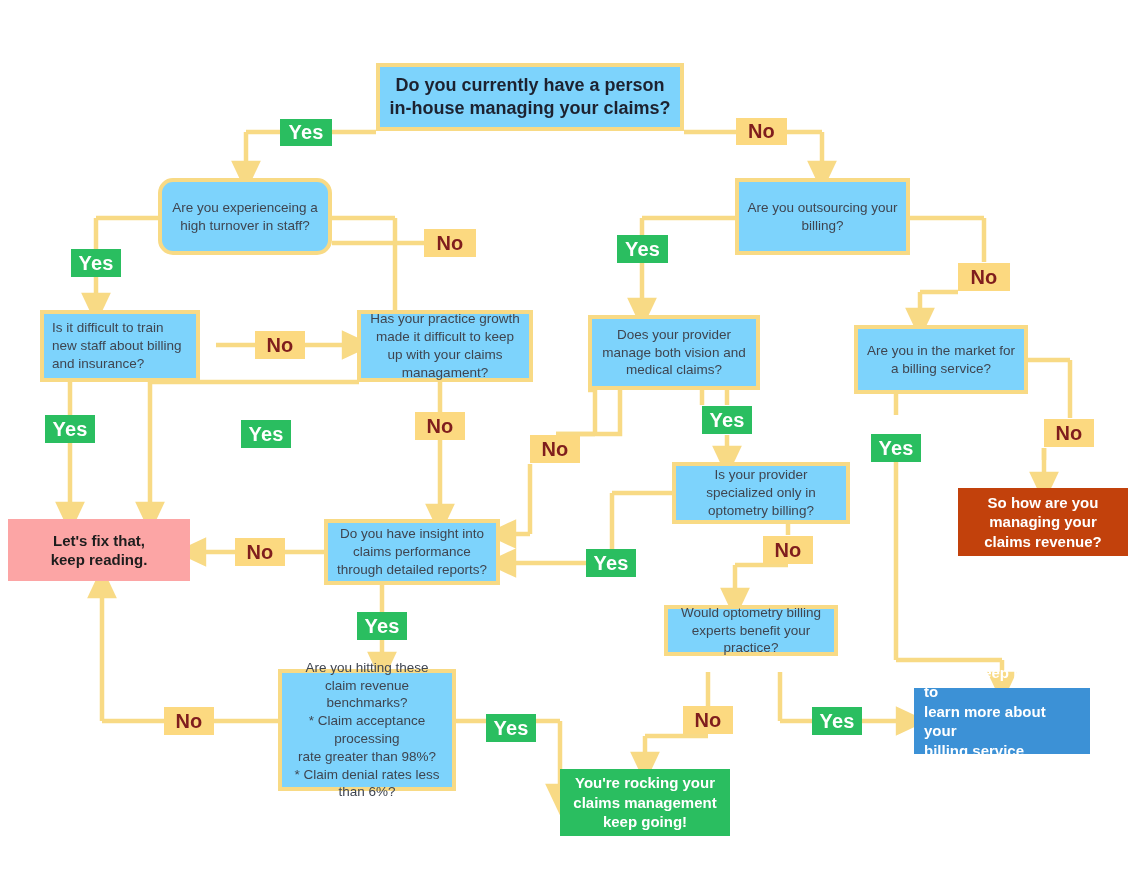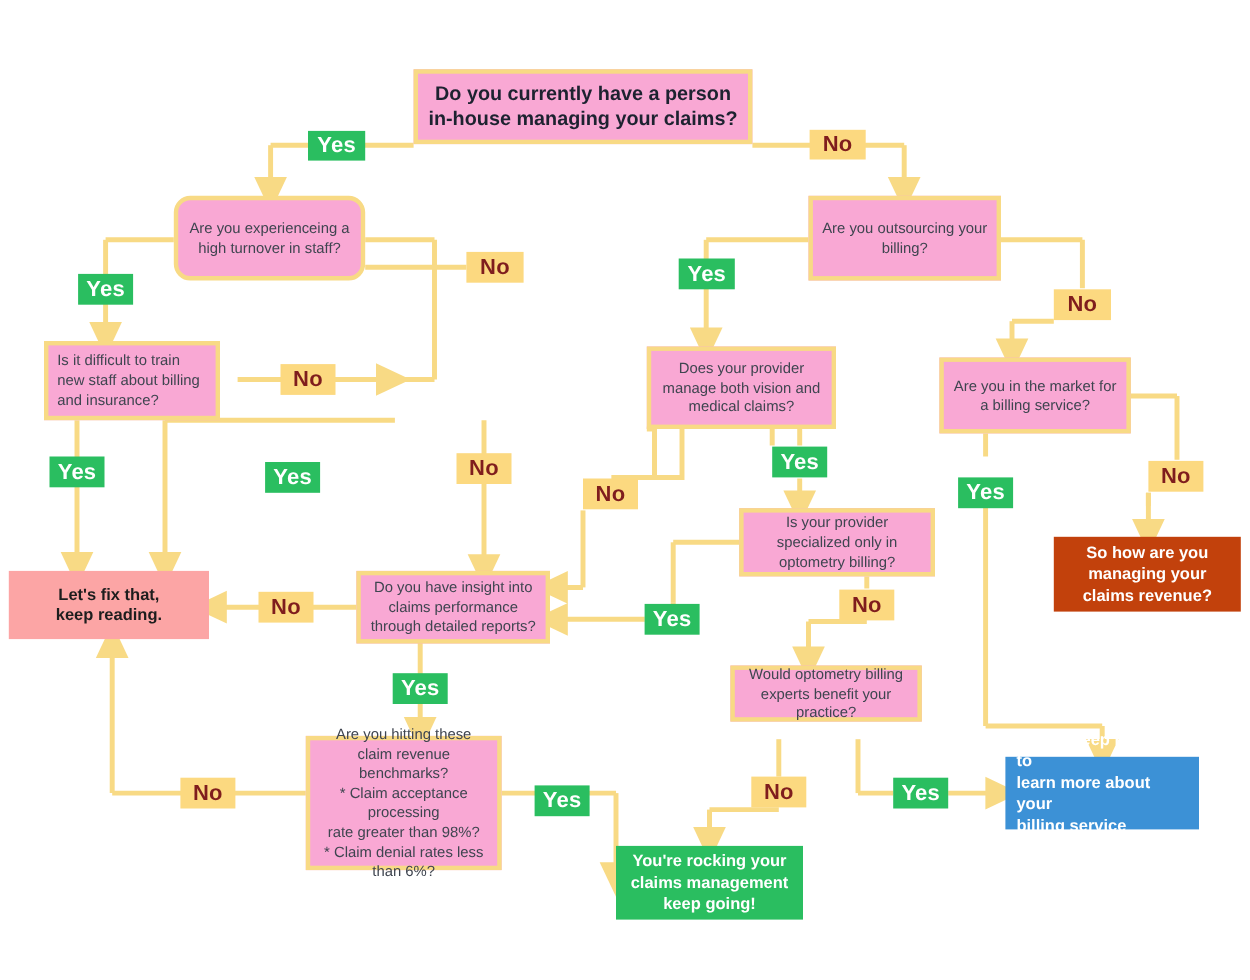--- a/index.html
+++ b/index.html
@@ -1,21 +1,21 @@
 <!DOCTYPE html>
 <html><head>
 <meta charset="utf-8">
 <style>
   html,body{margin:0;padding:0;background:#ffffff;}
   body{font-family:"Liberation Sans",sans-serif;}
   #canvas{position:relative;width:1136px;height:891px;background:#ffffff;overflow:hidden;}
   svg.wires{position:absolute;left:0;top:0;width:1136px;height:891px;pointer-events:none;}
 
   .node{position:absolute;box-sizing:border-box;display:flex;align-items:center;justify-content:center;text-align:center;}
-  .q{background:#f9a8d4;border:4px solid #F8DA85;color:#3f4550;font-size:13.5px;line-height:1.32;padding:6px 8px;}
+  .q{background:#7dd3fc;border:4px solid #F8DA85;color:#3f4550;font-size:13.5px;line-height:1.32;padding:6px 8px;}
   .q.left{text-align:left;justify-content:flex-start;}
 
   .chip{position:absolute;box-sizing:border-box;display:flex;align-items:center;justify-content:center;
         font-size:20px;font-weight:bold;letter-spacing:.2px;}
   .chip.yes{background:#2ABE60;color:#ffffff;}
   .chip.no{background:#FCD980;color:#7f1d1d;}
 
   .term{position:absolute;box-sizing:border-box;display:flex;align-items:center;justify-content:center;
         text-align:center;font-weight:bold;font-size:15px;line-height:1.3;padding:6px 10px;}
   .term.amber{background:#fca5a5;color:#1d1d1d;}
@@ -126,20 +126,23 @@
   </div>
 
   <div class="node q" style="left:158px;top:178px;width:174px;height:77px;border-radius:15px;">
     <span>Are you experienceing a high turnover in staff?</span>
   </div>
 
   <div class="node q left" style="left:40px;top:310px;width:160px;height:72px;">
     <span>Is it difficult to train new staff about billing and insurance?</span>
   </div>
 
+  <div class="node q" style="left:357px;top:310px;width:176px;height:72px;">
+    <span>Has your practice growth made it difficult to keep up with your claims managament?</span>
+  </div>
 
   <div class="node q" style="left:324px;top:519px;width:176px;height:66px;">
     <span>Do you have insight into claims performance through detailed reports?</span>
   </div>
 
   <div class="node q" style="left:278px;top:669px;width:178px;height:122px;">
     <span>Are you hitting these<br>claim revenue benchmarks?<br>* Claim acceptance processing<br>rate greater than 98%?<br>* Claim denial rates less<br>than 6%?</span>
   </div>
 
   <div class="node q" style="left:735px;top:178px;width:175px;height:77px;">

